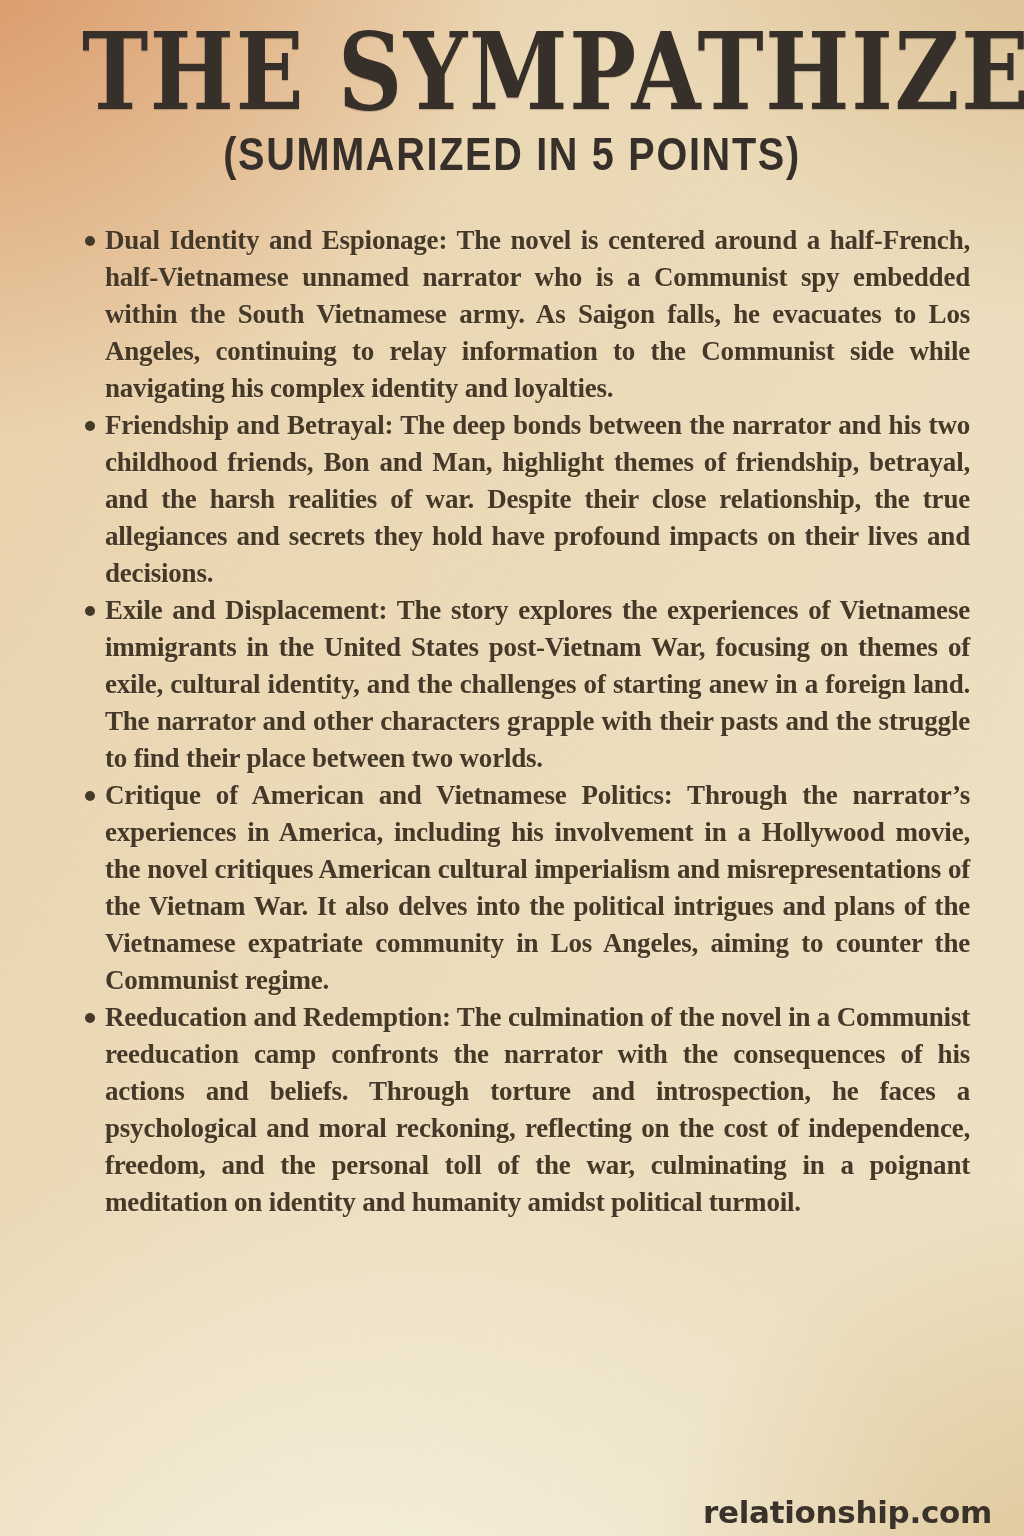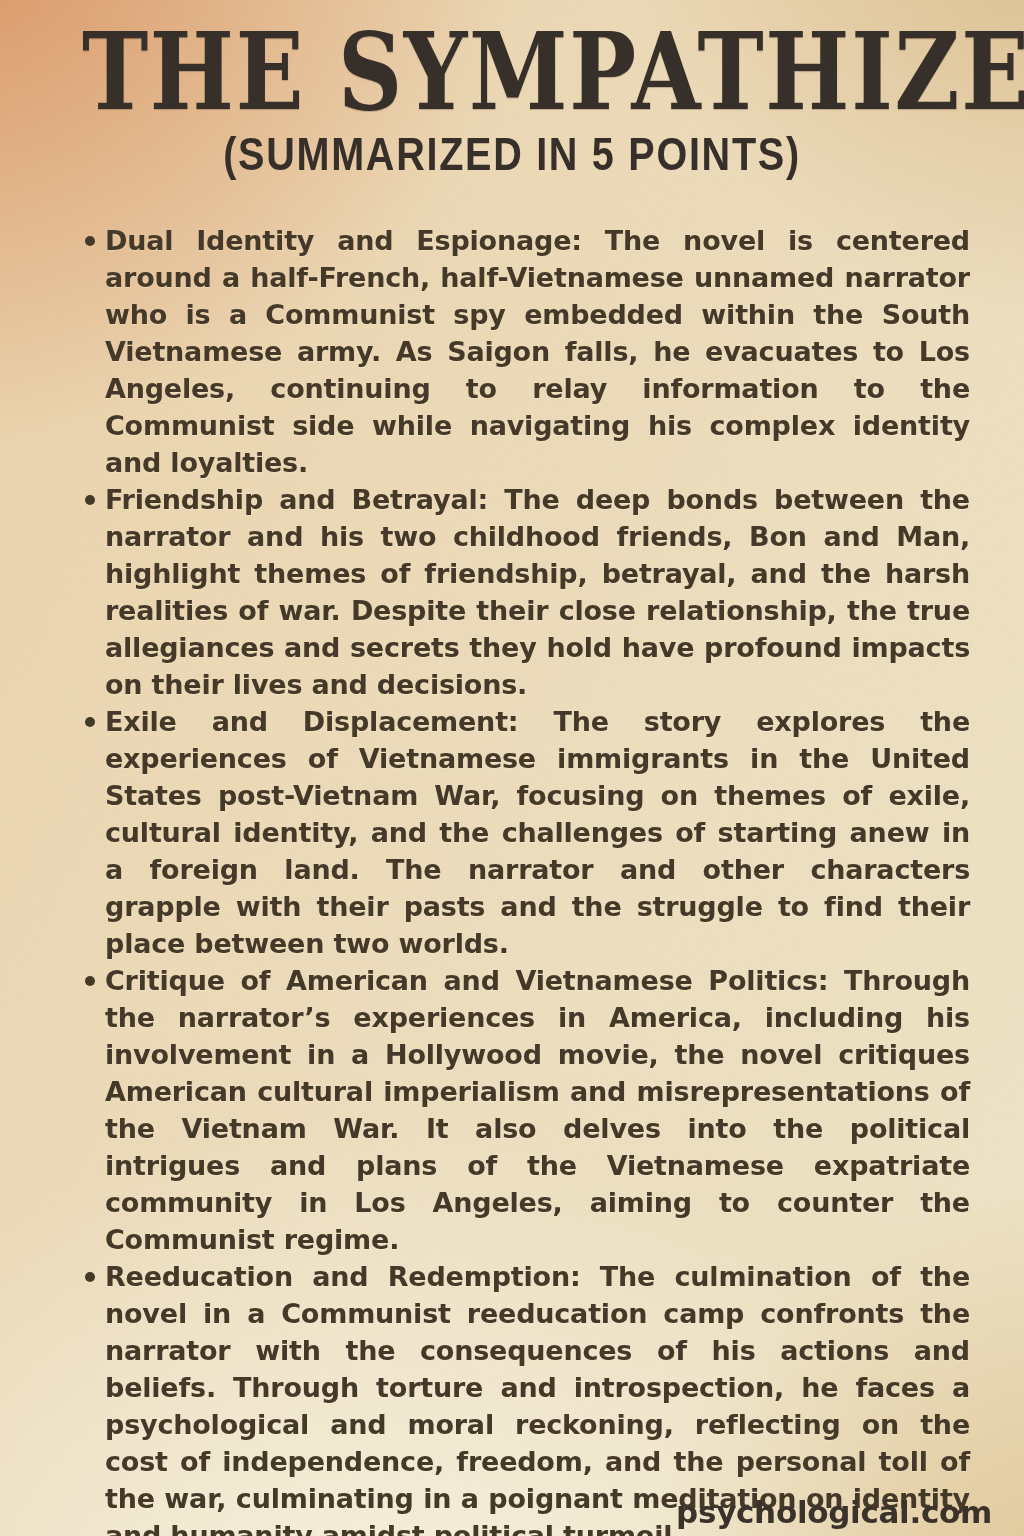--- a/index.html
+++ b/index.html
@@ -77,20 +77,21 @@
   .point {
     position: relative;
     padding-left: 20px;
     font-size: 27px;
     line-height: 37px;
     font-weight: bold;
     letter-spacing: -0.2px;
     color: #453929;
     text-align: justify;
     text-shadow: 0 1px 0 rgba(255,240,210,0.35);
+    font-family: Liberation Serif, serif;
   }
   .bullet-dot {
     position: absolute;
     left: 0;
     top: 14px;
     width: 10px;
     height: 10px;
     border-radius: 50%;
     background: #453929;
   }
@@ -132,21 +133,21 @@
         <span class="bullet-dot"></span>
         <span>Critique of American and Vietnamese Politics: Through the narrator’s experiences in America, including his involvement in a Hollywood movie, the novel critiques American cultural imperialism and misrepresentations of the Vietnam War. It also delves into the political intrigues and plans of the Vietnamese expatriate community in Los Angeles, aiming to counter the Communist regime.</span>
       </li>
       <li class="point">
         <span class="bullet-dot"></span>
         <span>Reeducation and Redemption: The culmination of the novel in a Communist reeducation camp confronts the narrator with the consequences of his actions and beliefs. Through torture and introspection, he faces a psychological and moral reckoning, reflecting on the cost of independence, freedom, and the personal toll of the war, culminating in a poignant meditation on identity and humanity amidst political turmoil.</span>
       </li>
     </ul>
   </div>
 
-  <div class="footer">psychological.com</div>
+  <div class="footer">relationship.com</div>
 
   <svg class="texture-overlay" width="1024" height="1536" xmlns="http://www.w3.org/2000/svg">
     <filter id="grain" x="0" y="0" width="100%" height="100%">
       <feTurbulence type="fractalNoise" baseFrequency="0.8" numOctaves="3" seed="7" stitchTiles="stitch"></feTurbulence>
       <feColorMatrix type="saturate" values="0"></feColorMatrix>
       <feComponentTransfer>
         <feFuncA type="linear" slope="0.14" intercept="0"></feFuncA>
       </feComponentTransfer>
     </filter>
     <rect width="1024" height="1536" filter="url(#grain)"></rect>

